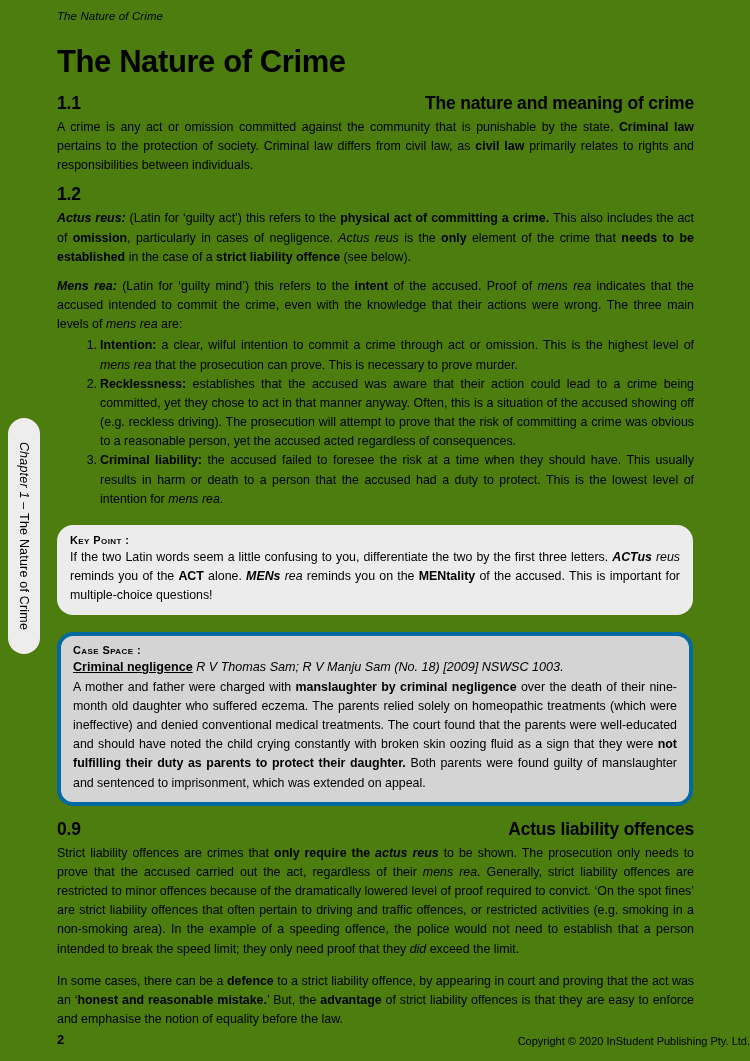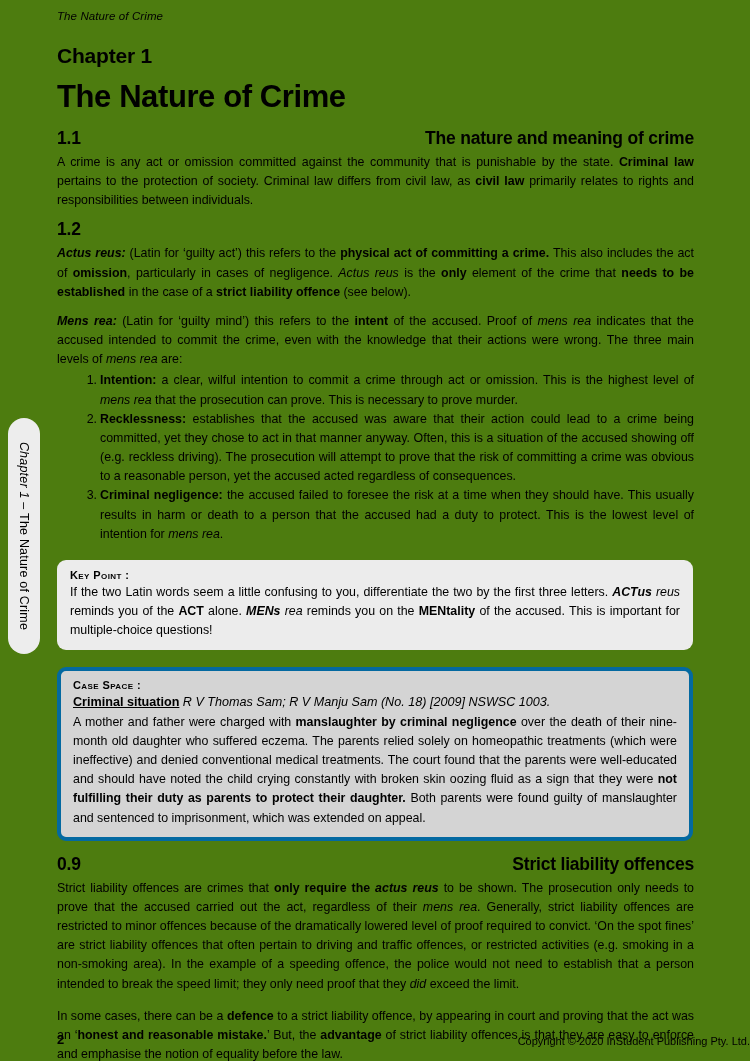--- a/index.html
+++ b/index.html
@@ -110,21 +110,21 @@
     position: absolute;
     left: 22px;
     width: 18px;
     text-align: right;
   }
 
   
   .box {
     margin-top: 16px;
     padding: 9px 13px 10px 13px;
-    border-radius: 9px;
+    border-radius: 16px;
   }
   .box .box-label {
     font-size: 11px;
     font-weight: bold;
     font-variant: small-caps;
     letter-spacing: 0.4px;
     margin-bottom: 2px;
   }
   .box .box-text {
     font-size: 12.4px;
@@ -177,56 +177,55 @@
 <div class="page">
 
   <div class="running-header">The Nature of Crime</div>
 
   <div class="side-tab">
     <div class="side-tab-label"><span>Chapter 1 – </span><span class="plain">The Nature of Crime</span></div>
   </div>
 
   <div class="content">
 
-    <div class="chapter-label">Chapter 1</div>
     <div class="chapter-title">The Nature of Crime</div>
 
     <h2 class="section-heading">
       <span class="num">1.1</span>
       <span>The nature and meaning of crime</span>
     </h2>
     <p class="body"><span>A crime is any act or omission committed against the community that is punishable by the state. </span><b>Criminal law</b><span> pertains to the protection of society. Criminal law differs from civil law, as </span><b>civil law</b><span> primarily relates to rights and responsibilities between individuals.</span></p>
 
     <h2 class="section-heading" style="margin-top:9px;">
       <span class="num">1.2</span>
     </h2>
     <p class="body"><span class="bi">Actus reus:</span><span> (Latin for ‘guilty act’) this refers to the </span><b>physical act of committing a crime.</b><span> This also includes the act of </span><b>omission</b><span>, particularly in cases of negligence. </span><i>Actus reus</i><span> is the </span><b>only</b><span> element of the crime that </span><b>needs to be established</b><span> in the case of a </span><b>strict liability offence</b><span> (see below).</span></p>
 
     <p class="body" style="margin-top:10px;"><span class="bi">Mens rea:</span><span> (Latin for ‘guilty mind’) this refers to the </span><b>intent</b><span> of the accused. Proof of </span><i>mens rea</i><span> indicates that the accused intended to commit the crime, even with the knowledge that their actions were wrong.  The three main levels of </span><i>mens rea</i><span> are:</span></p>
 
     <ol class="levels">
       <li><b>Intention:</b><span> a clear, wilful intention to commit a crime through act or omission. This is the highest level of </span><i>mens rea</i><span> that the prosecution can prove. This is necessary to prove murder.</span></li>
       <li><b>Recklessness:</b><span> establishes that the accused was aware that their action could lead to a crime being committed, yet they chose to act in that manner anyway.  Often, this is a situation of the accused showing off (e.g. reckless driving). The prosecution will attempt to prove that the risk of committing a crime was obvious to a reasonable person, yet the accused acted regardless of consequences.</span><i></i><span></span></li>
-      <li><b>Criminal negligence:</b><span> the accused failed to foresee the risk at a time when they should have.  This usually results in harm or death to a person that the accused had a duty to protect. This is the lowest level of intention for </span><i>mens rea</i><span>.</span></li>
+      <li><b>Criminal liability:</b><span> the accused failed to foresee the risk at a time when they should have.  This usually results in harm or death to a person that the accused had a duty to protect. This is the lowest level of intention for </span><i>mens rea</i><span>.</span></li>
     </ol>
 
     <div class="box key-point-box">
       <div class="box-label">Key Point :</div>
       <div class="box-text"><span>If the two Latin words seem a little confusing to you, differentiate the two by the first three letters. </span><span class="bi">ACTus</span><i> reus</i><span> reminds you of the </span><b>ACT</b><span> alone.  </span><span class="bi">MENs</span><i> rea</i><span> reminds you on the </span><b>MENtality</b><span> of the accused.  This is important for multiple-choice questions!</span></div>
     </div>
 
     <div class="box case-space-box">
       <div class="box-label">Case Space :</div>
-      <div class="case-title"><b class="u">Criminal situation</b><i> R V Thomas Sam; R V Manju Sam (No. 18) [2009] NSWSC 1003.</i></div>
+      <div class="case-title"><b class="u">Criminal negligence</b><i> R V Thomas Sam; R V Manju Sam (No. 18) [2009] NSWSC 1003.</i></div>
       <div class="box-text"><span>A mother and father were charged with </span><b>manslaughter by criminal negligence</b><span> over the death of their nine-month old daughter who suffered eczema.  The parents relied solely on homeopathic treatments (which were ineffective) and denied conventional medical treatments.  The court found that the parents were well-educated and should have noted the child crying constantly with broken skin oozing fluid as a sign that they were </span><b>not fulfilling their duty as parents to protect their daughter.</b><span> Both parents were found guilty of manslaughter and sentenced to imprisonment, which was extended on appeal.</span></div>
     </div>
 
     <h2 class="section-heading" style="margin-top:13px;">
       <span class="num">0.9</span>
-      <span>Strict liability offences</span>
+      <span>Actus liability offences</span>
     </h2>
     <p class="body"><span>Strict liability offences are crimes that </span><b>only require the </b><span class="bi">actus reus</span><span> to be shown.  The prosecution only needs to prove that the accused carried out the act, regardless of their </span><i>mens rea</i><span>. Generally, strict liability offences are restricted to minor offences because of the dramatically lowered level of proof required to convict.  ‘On the spot fines’ are strict liability offences that often pertain to driving and traffic offences, or restricted activities (e.g. smoking in a non-smoking area). In the example of a speeding offence, the police would not need to establish that a person intended to break the speed limit; they only need proof that they </span><i>did</i><span> exceed the limit.</span></p>
 
     <p class="body" style="margin-top:13px;"><span>In some cases, there can be a </span><b>defence</b><span> to a strict liability offence, by appearing in court and proving that the act was an ‘</span><b>honest and reasonable mistake.</b><span>’ But, the </span><b>advantage</b><span> of strict liability offences is that they are easy to enforce and emphasise the notion of equality before the law.</span></p>
 
   </div>
 
   <div class="footer">
     <div class="page-number">2</div>
     <div class="copyright">Copyright © 2020 InStudent Publishing Pty. Ltd.</div>

